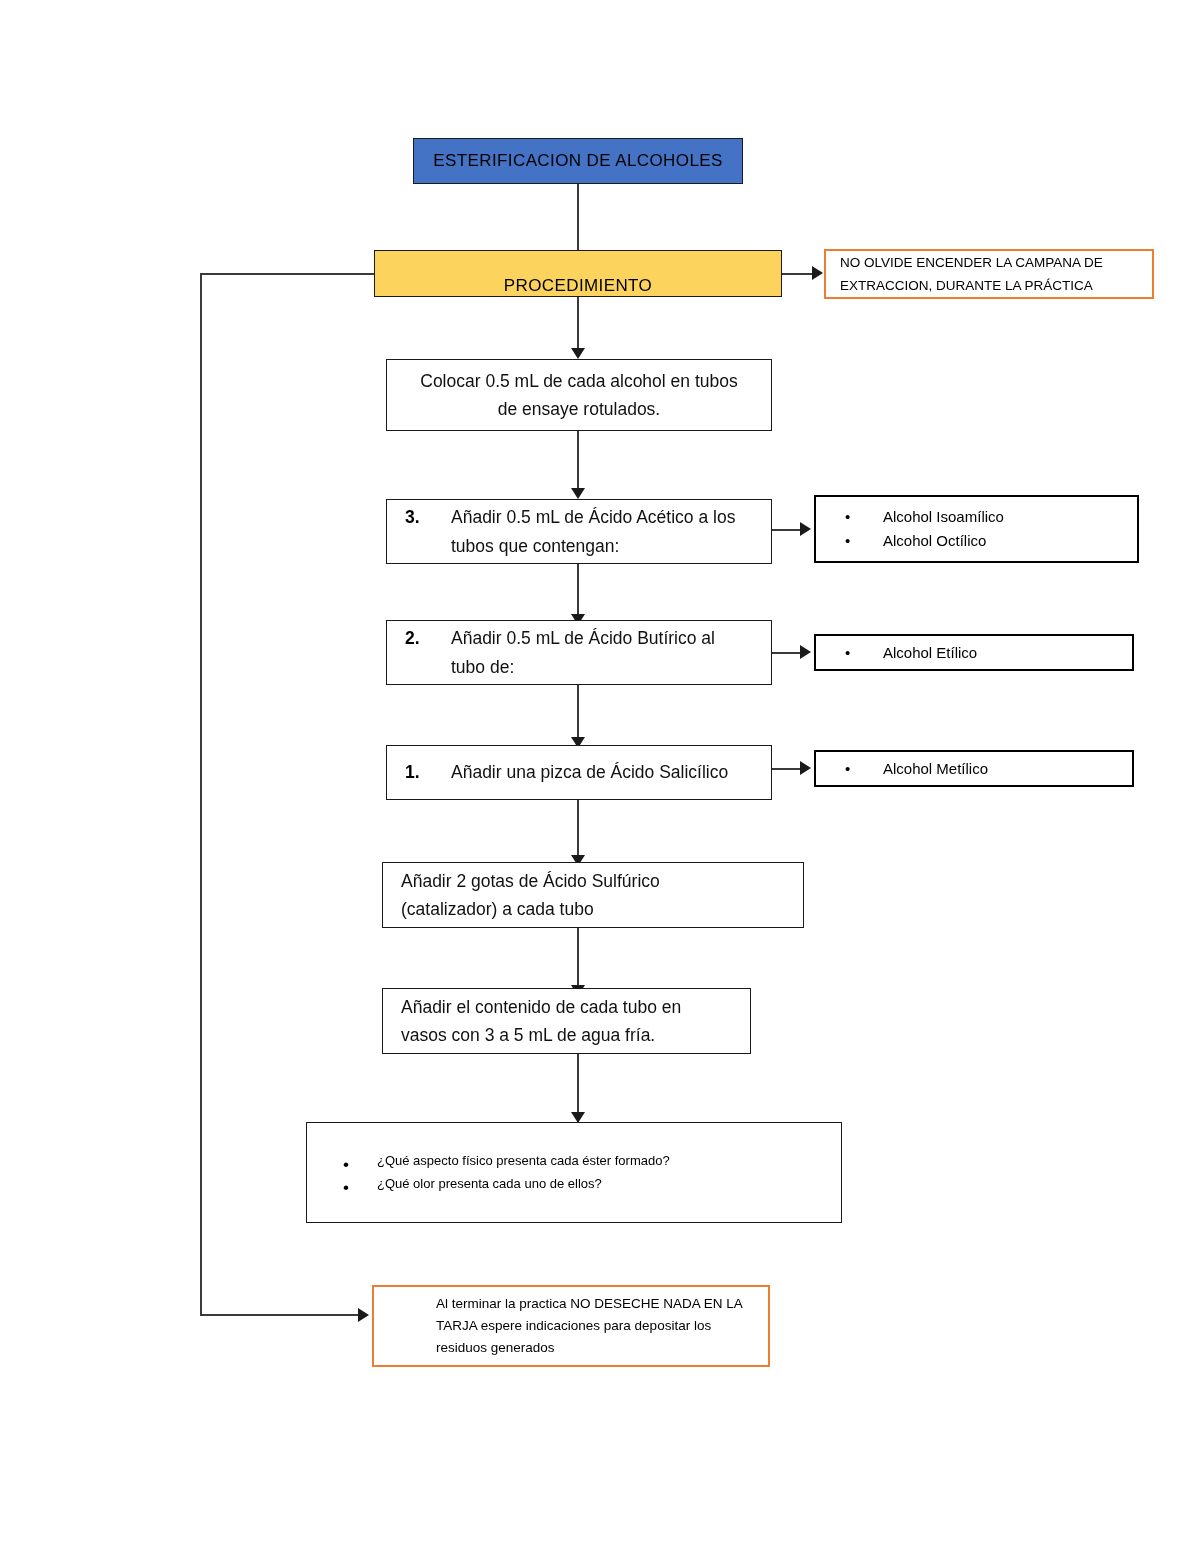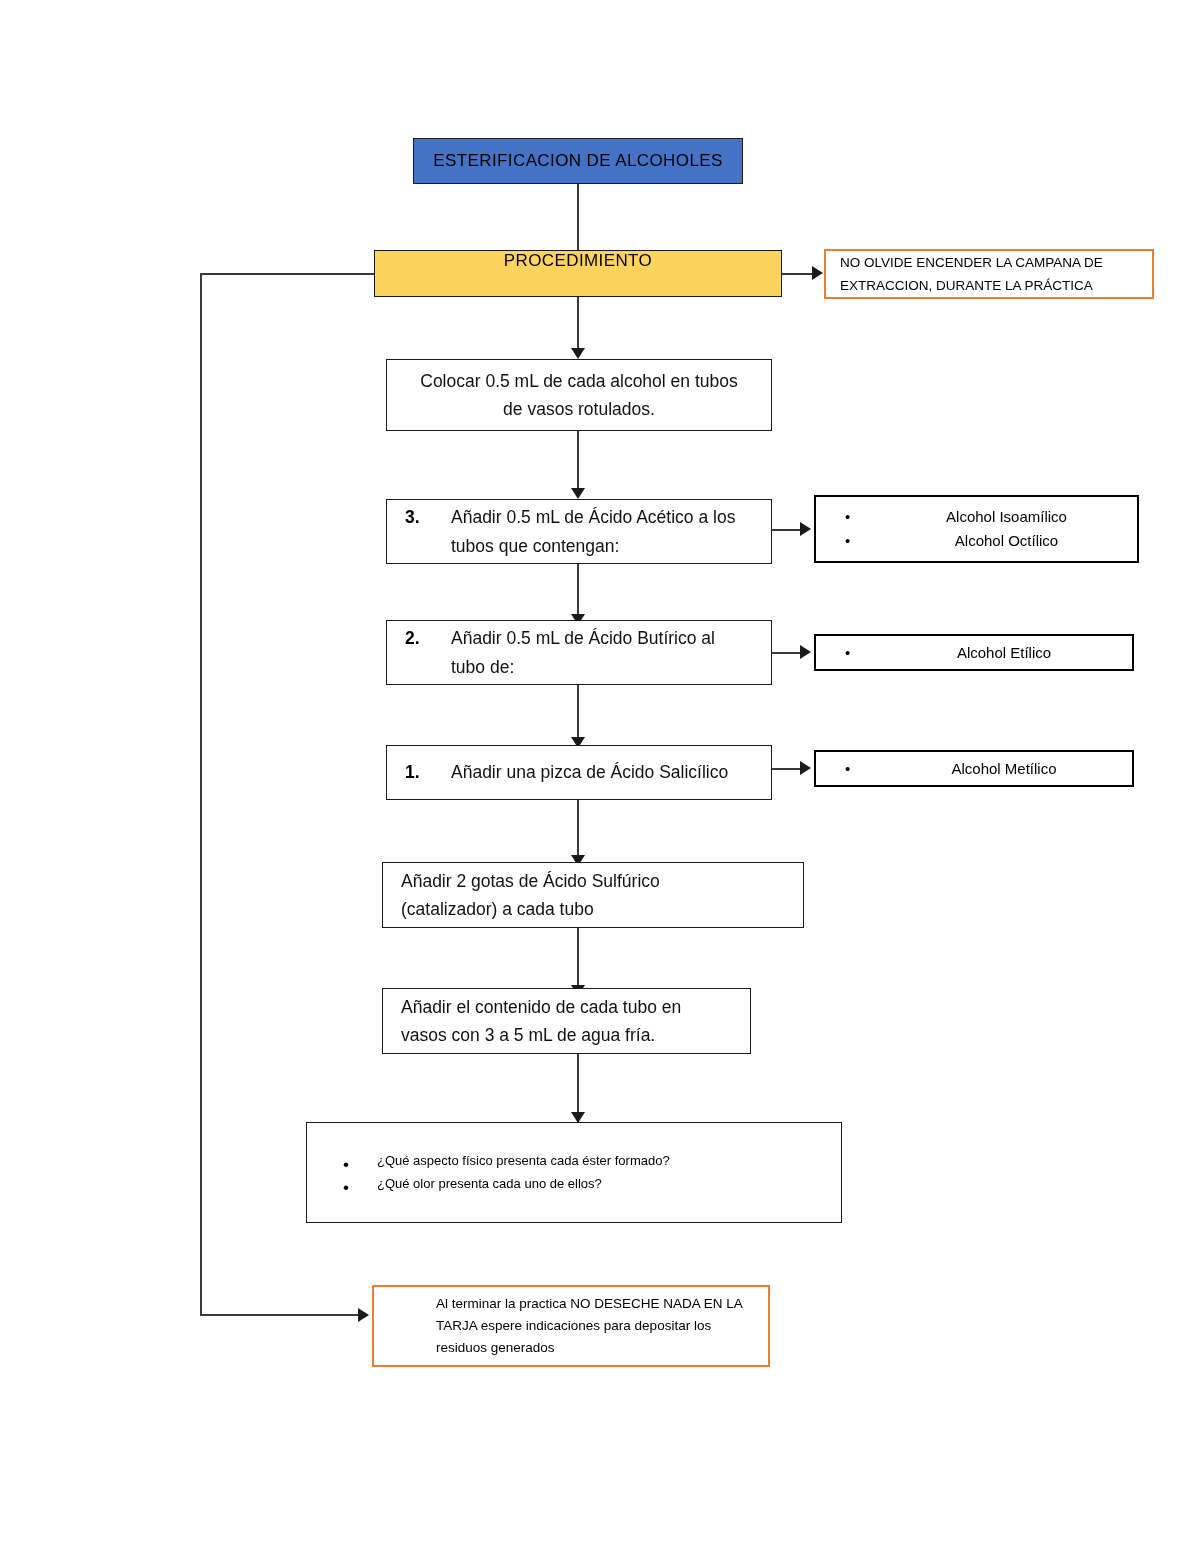--- a/index.html
+++ b/index.html
@@ -44,21 +44,21 @@
     font-size: 17px;
     letter-spacing: 0.4px;
     color: #000000;
     text-align: center;
   }
 
   .proc-box {
     background: #FCD45D;
     border: 1.5px solid #1a1a1a;
     align-items: center;
-    justify-content: flex-start;
+    justify-content: flex-end;
   }
   .proc-box .title {
     font-size: 17px;
     letter-spacing: 0.4px;
     color: #000000;
     text-align: center;
   }
 
   .step-box {
     border: 1.5px solid #1a1a1a;
@@ -86,21 +86,20 @@
     font-weight: 700;
   }
   .numbered .body {
     font-size: 17.5px;
     line-height: 1.62;
   }
 
   .bullet-box {
     border: 2.5px solid #000000;
     padding: 8px 7px;
-    text-align: center;
   }
   .bullet-box ul {
     margin: 0;
     padding: 0;
     list-style: none;
   }
   .bullet-box li {
     font-size: 15px;
     line-height: 1.58;
     position: relative;
@@ -202,21 +201,21 @@
   <div class="conn hline" style="left:200px; top:273px; width:174px;"></div>
   <div class="conn vline" style="left:200px; top:273px; height:1042px;"></div>
   <div class="conn hline" style="left:200px; top:1314px; width:160px;"></div>
   <div class="arrow-right" style="left:358px; top:1308px;"></div>
 
   <div class="conn vline" style="left:577px; top:297px; height:53px;"></div>
   <div class="arrow-down" style="left:571px; top:348px;"></div>
 
   <div class="node step-box centered" style="left:386px; top:359px; width:386px; height:72px;">
     <span class="line">Colocar 0.5 mL de cada alcohol en tubos</span>
-    <span class="line">de vasos rotulados.</span>
+    <span class="line">de ensaye rotulados.</span>
   </div>
 
   <div class="conn vline" style="left:577px; top:431px; height:60px;"></div>
   <div class="arrow-down" style="left:571px; top:488px;"></div>
 
   <div class="node step-box" style="left:386px; top:499px; width:386px; height:65px;">
     <div class="numbered">
       <span class="num">3.</span>
       <div class="body">
         <span class="line">Añadir 0.5 mL de Ácido Acético a los</span>

